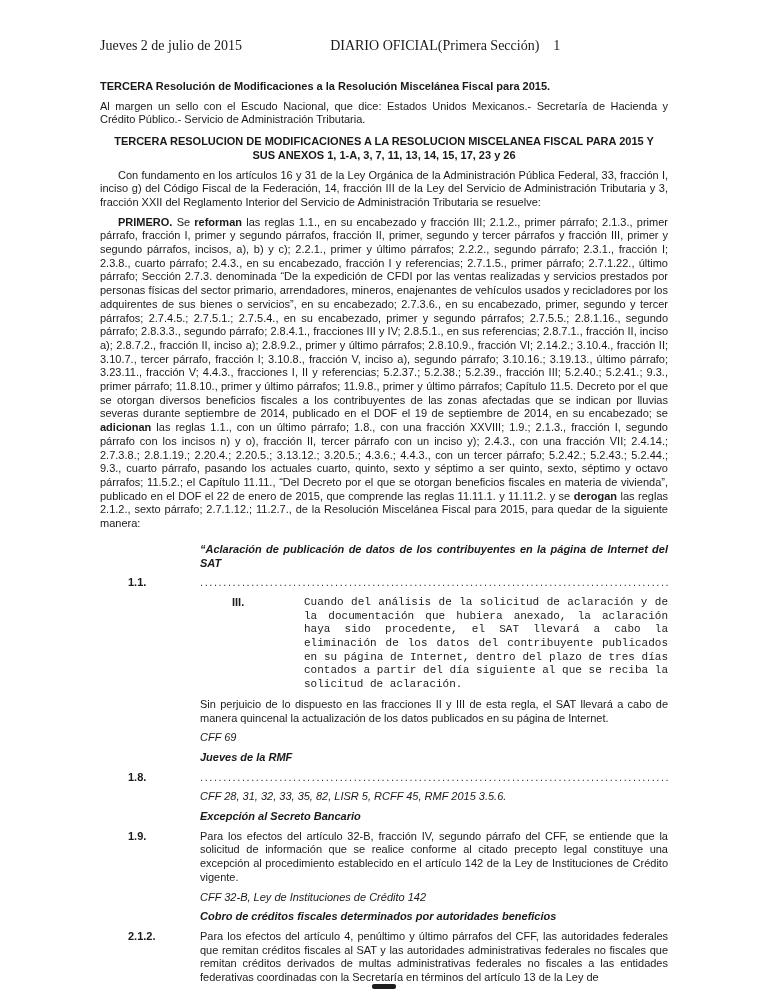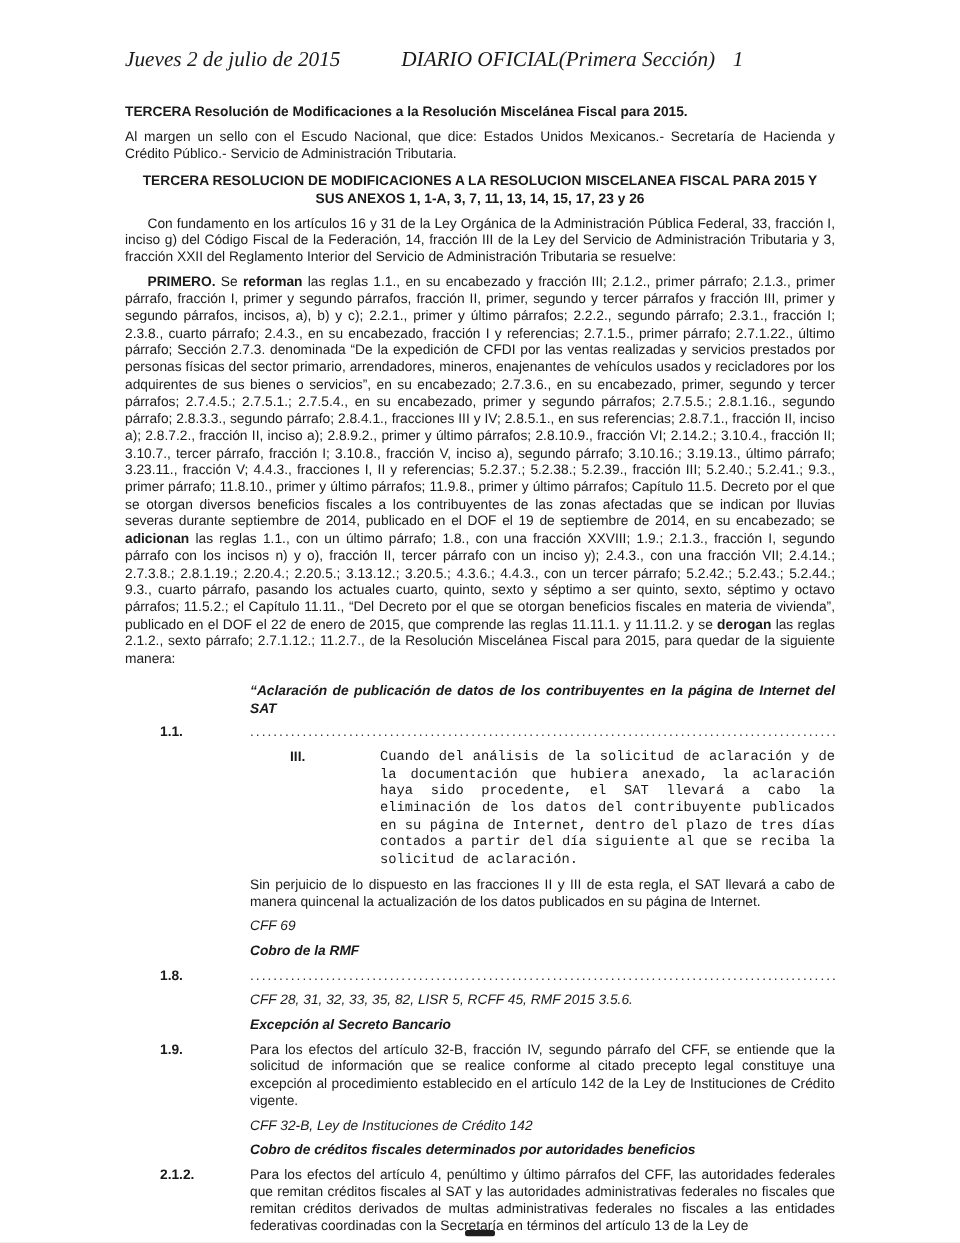--- a/index.html
+++ b/index.html
@@ -12,23 +12,22 @@
     background:#ffffff;
     padding:38px 100px 0 100px;
     overflow:hidden;
   }
   
   .pageheader {
     display:grid;
     grid-template-columns:1fr auto 1fr;
     align-items:baseline;
     font-family:"Liberation Serif", serif;
-    font-size:17px;
+    font-size:14px;
     margin-bottom:26px;
-    font-style:italic;
   }
   .pageheader .left { text-align:left; }
   .pageheader .mid  { text-align:center; }
   .pageheader .right{ }
   .pageheader .pgnum { margin-left:14px; }
 
   
   .doc { font-size:11px; line-height:13.7px; }
   p.block { margin-bottom:6px; }
   .bold { font-weight:bold; }
@@ -107,21 +106,21 @@
 
       <div class="subitem">
         <span class="sublabel w40">III.</span>
         <span class="subtext">Cuando del análisis de la solicitud de aclaración y de la documentación que hubiera anexado, la aclaración haya sido procedente, el SAT llevará a cabo la eliminación de los datos del contribuyente publicados en su página de Internet, dentro del plazo de tres días contados a partir del día siguiente al que se reciba la solicitud de aclaración.</span>
       </div>
 
       <p class="rpara">Sin perjuicio de lo dispuesto en las fracciones II y III de esta regla, el SAT llevará a cabo de manera quincenal la actualización de los datos publicados en su página de Internet.</p>
 
       <p class="rref">CFF 69</p>
 
-      <p class="rheading">Cobro de la RMF</p>
+      <p class="rheading">Jueves de la RMF</p>
 
       <div class="rrow">
         <div class="rlabel">1.8.</div>
         <div class="rbody">
             <div class="dotline"></div>
           </div>
       </div>
 
 
       <p class="rref">CFF 28, 31, 32, 33, 35, 82, LISR 5, RCFF 45, RMF 2015 3.5.6.</p>

